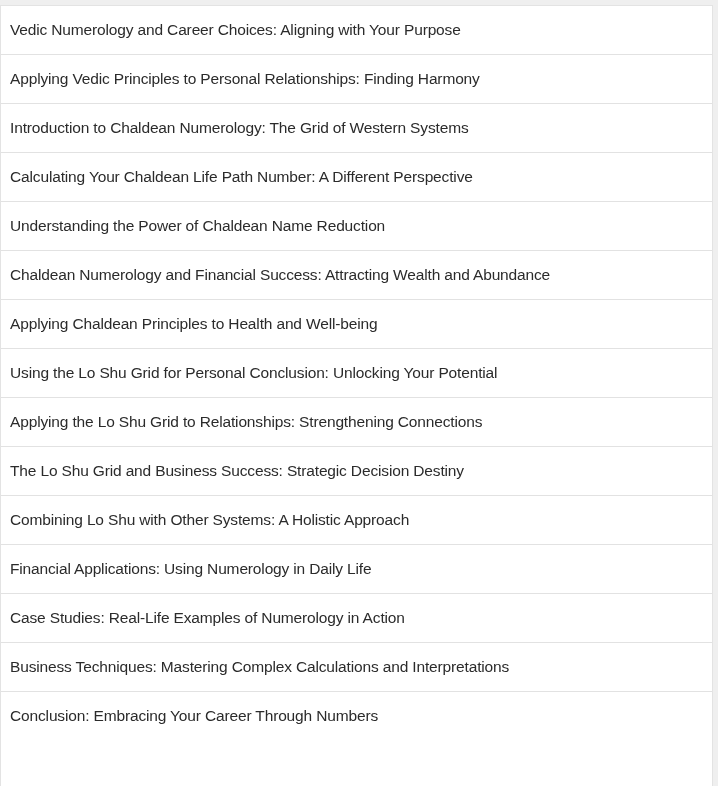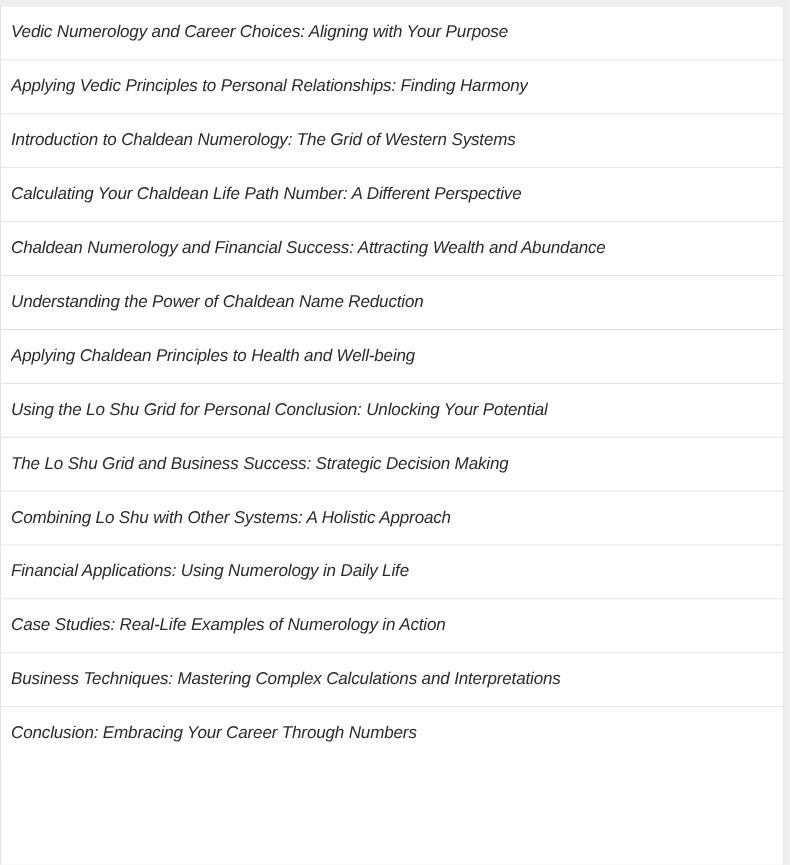--- a/index.html
+++ b/index.html
@@ -14,21 +14,20 @@
     overflow: hidden;
   }
 
   
   .page-surround {
     position: relative;
     width: 718px;
     height: 786px;
     background: #efefef;
     box-sizing: border-box;
-    font-style: italic;
   }
 
   
   .toc-panel {
     position: absolute;
     top: 5px;
     left: 0px;
     width: 713px;
     height: 781px;
     background: #ffffff;
@@ -86,33 +85,36 @@
         <div class="toc-row">
           <span class="toc-title">Applying Vedic Principles to Personal Relationships: Finding Harmony</span>
         </div>
         <div class="toc-row">
           <span class="toc-title">Introduction to Chaldean Numerology: The Grid of Western Systems</span>
         </div>
         <div class="toc-row">
           <span class="toc-title">Calculating Your Chaldean Life Path Number: A Different Perspective</span>
         </div>
         <div class="toc-row">
-          <span class="toc-title">Chaldean Numerology and Financial Success: Attracting Wealth and Abundance</span>
+          <span class="toc-title">Understanding the Power of Chaldean Name Reduction</span>
         </div>
         <div class="toc-row">
-          <span class="toc-title">Understanding the Power of Chaldean Name Reduction</span>
+          <span class="toc-title">Chaldean Numerology and Financial Success: Attracting Wealth and Abundance</span>
         </div>
         <div class="toc-row">
           <span class="toc-title">Applying Chaldean Principles to Health and Well-being</span>
         </div>
         <div class="toc-row">
           <span class="toc-title">Using the Lo Shu Grid for Personal Conclusion: Unlocking Your Potential</span>
         </div>
         <div class="toc-row">
-          <span class="toc-title">The Lo Shu Grid and Business Success: Strategic Decision Making</span>
+          <span class="toc-title">Applying the Lo Shu Grid to Relationships: Strengthening Connections</span>
+        </div>
+        <div class="toc-row">
+          <span class="toc-title">The Lo Shu Grid and Business Success: Strategic Decision Destiny</span>
         </div>
         <div class="toc-row">
           <span class="toc-title">Combining Lo Shu with Other Systems: A Holistic Approach</span>
         </div>
         <div class="toc-row">
           <span class="toc-title">Financial Applications: Using Numerology in Daily Life</span>
         </div>
         <div class="toc-row">
           <span class="toc-title">Case Studies: Real-Life Examples of Numerology in Action</span>
         </div>

